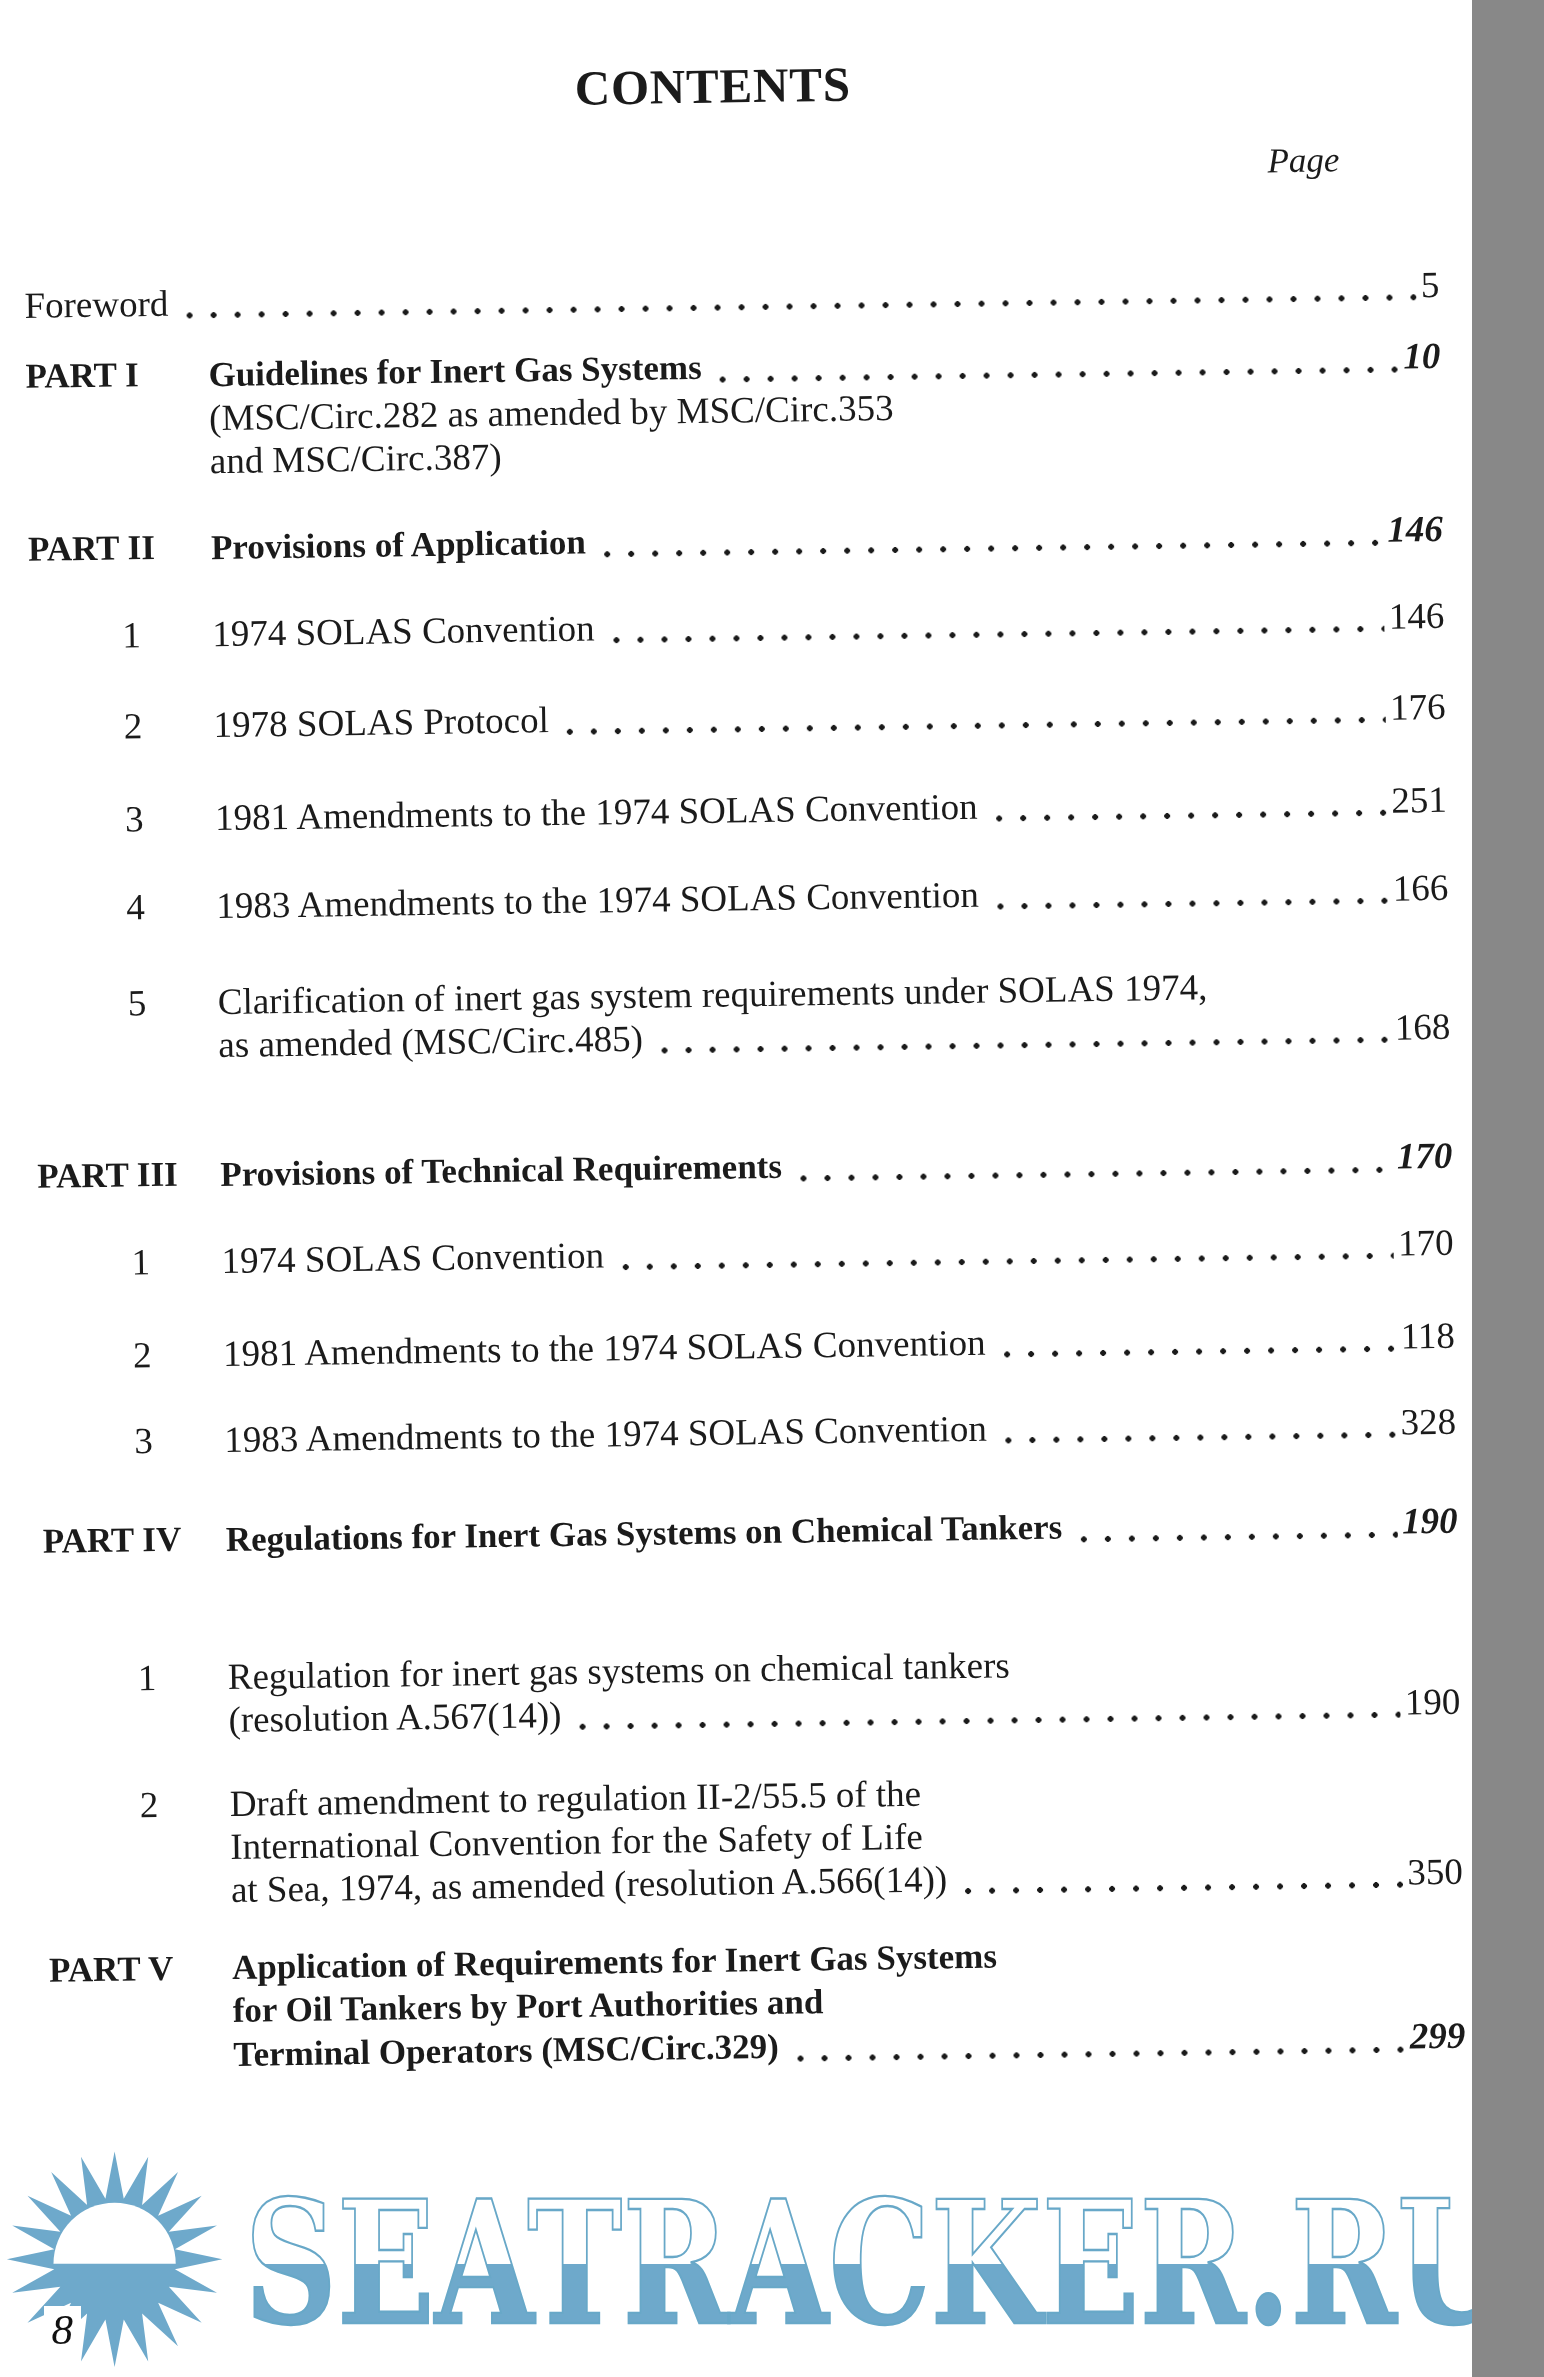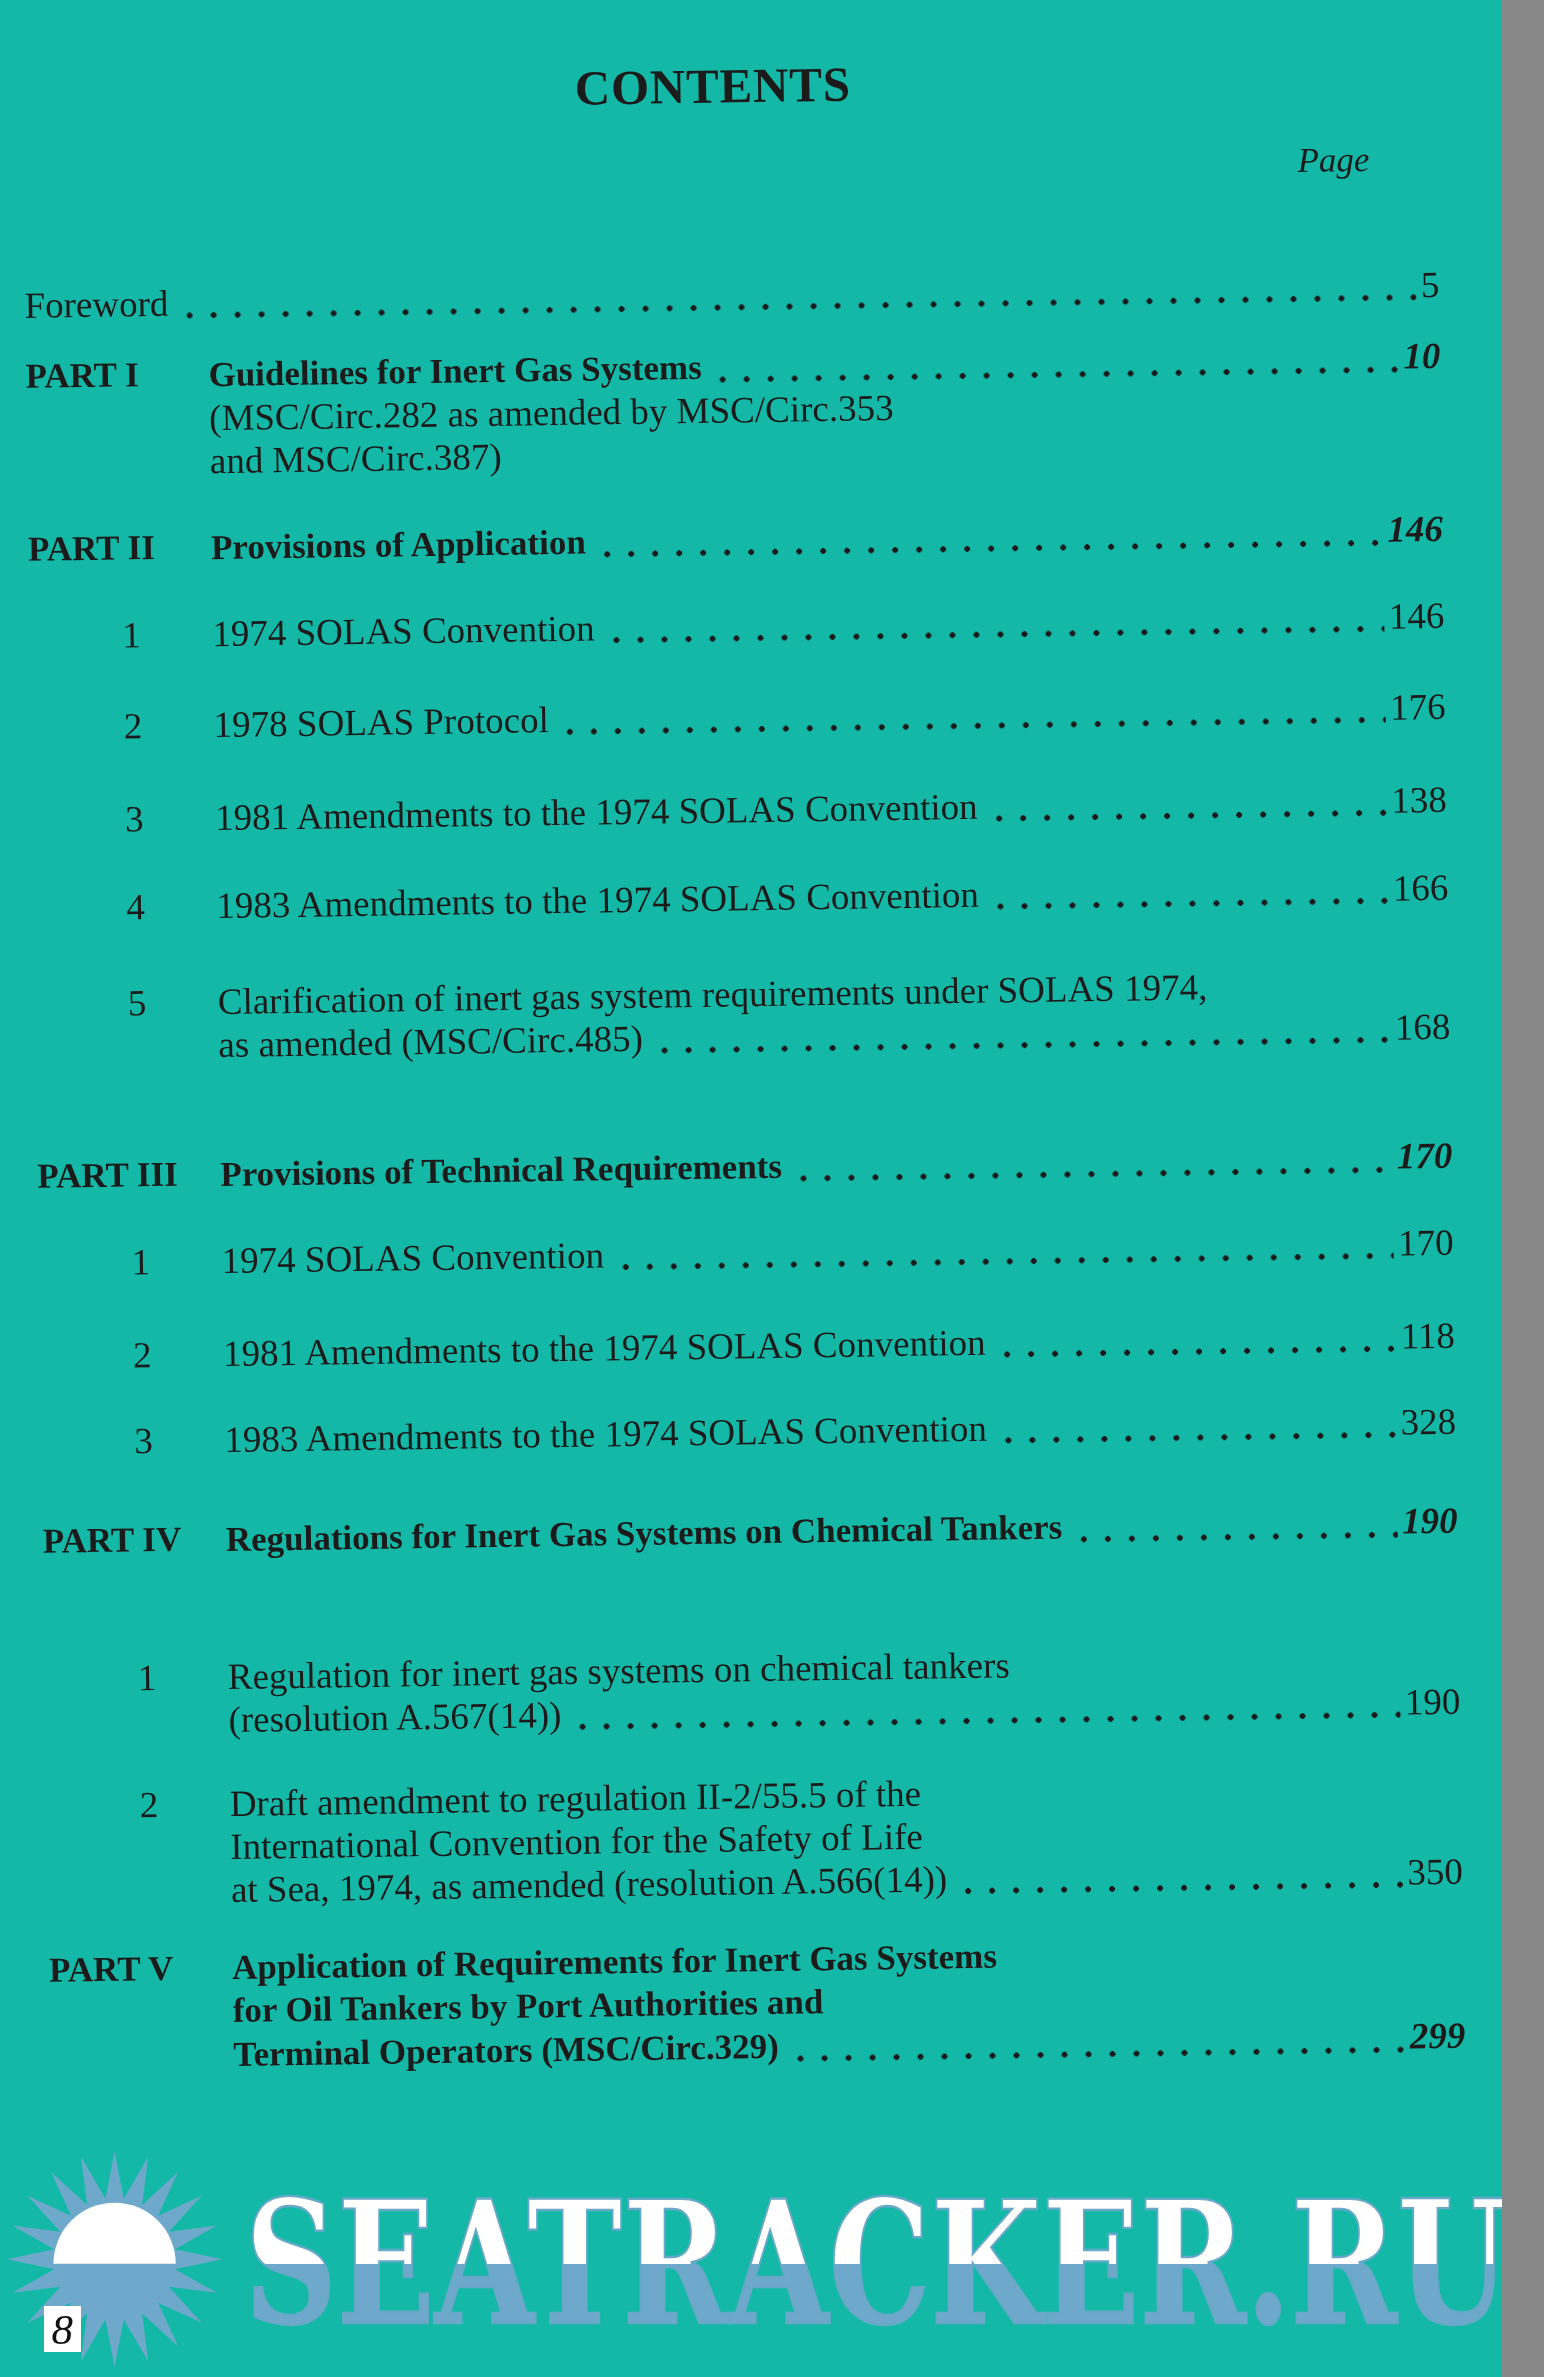--- a/index.html
+++ b/index.html
@@ -1,21 +1,20 @@
 <!DOCTYPE html>
 <html style="font-size:12.2px"><head>
 <meta charset="utf-8">
 <style>
   html,body { margin:0; padding:0; background:#888; }
   .stage {
     position:relative; width:1472px; height:2377px;
-    background:#14b8a6; overflow:hidden;
+    background:#ffffff; overflow:hidden;
     font-family:"Liberation Serif","DejaVu Serif",serif;
     color:#1b1b1b;
-    padding-left:30px;
   }
   
   .scan {
     position:absolute; inset:0;
     transform:rotate(-0.85deg);
     transform-origin:764px 1146px;
   }
   .title {
     position:absolute; top:61px; left:37px; width:1383px;
     margin:0; text-align:center;
@@ -125,21 +124,21 @@
           </div>
   </div>
         <div class="toc-row" style="margin-top: 41px;">
     <div class="col1">
       <span class="part-label"></span><span class="item-num">3</span>
     </div>
     <div class="col2">
             <div class="line">
               <span class="t">1981 Amendments to the 1974 SOLAS Convention</span>
               <span class="dots"></span>
-              <span class="pagenum">138</span>
+              <span class="pagenum">251</span>
             </div>
           </div>
   </div>
         <div class="toc-row" style="margin-top: 36px;">
     <div class="col1">
       <span class="part-label"></span><span class="item-num">4</span>
     </div>
     <div class="col2">
             <div class="line">
               <span class="t">1983 Amendments to the 1974 SOLAS Convention</span>

